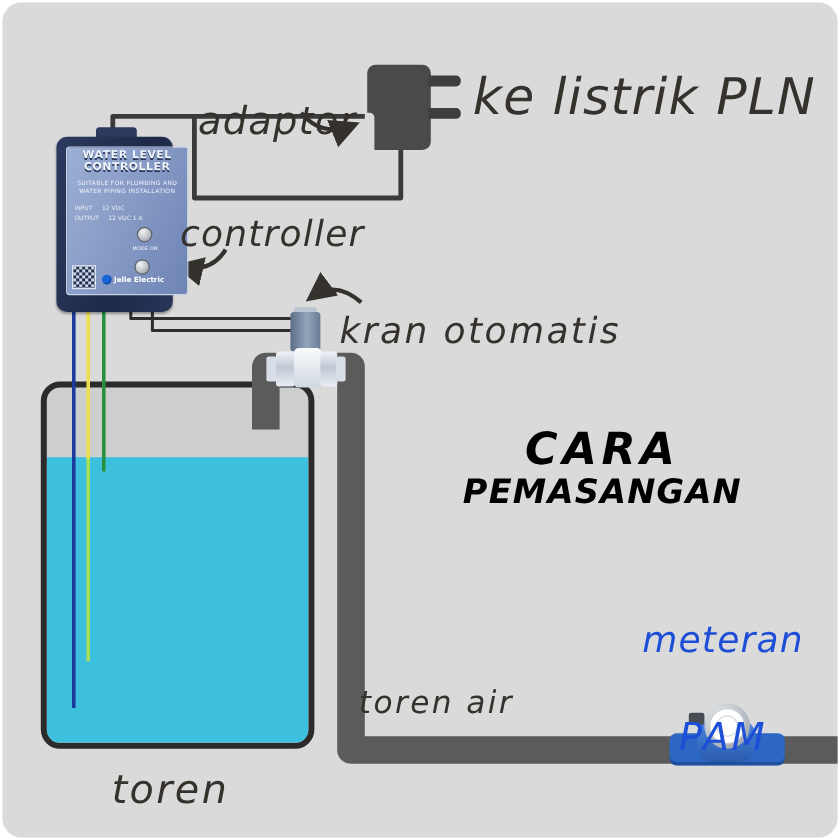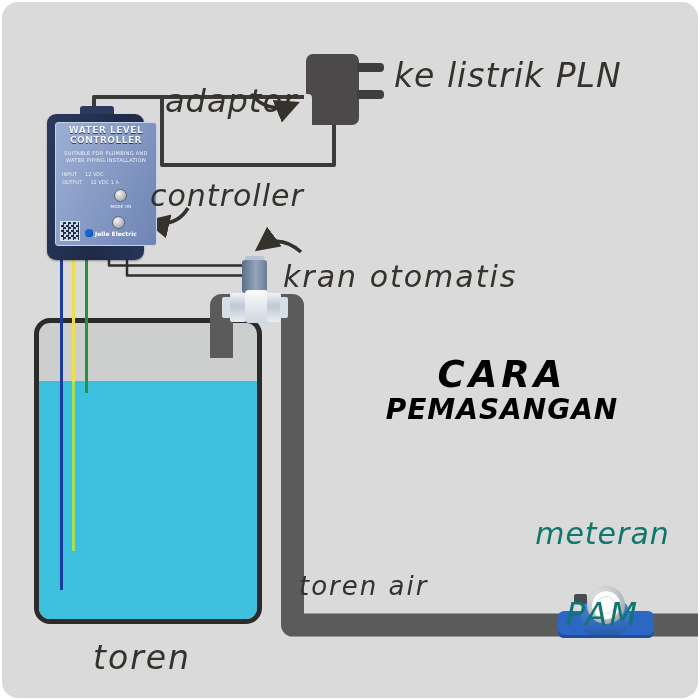--- a/index.html
+++ b/index.html
@@ -5,31 +5,31 @@
   html,body{margin:0;padding:0;background:#fff;}
   .frame{position:relative;width:700px;height:700px;background:#ffffff;overflow:hidden;
          font-family:"DejaVu Sans",sans-serif;}
   .canvas{position:absolute;left:2px;top:2px;right:2px;bottom:2px;background:#d9dad9;
           border-radius:16px;overflow:hidden;}
   .abs{position:absolute;}
   
   .lbl{position:absolute;color:#35312d;font-style:italic;font-weight:500;
        letter-spacing:1px;white-space:nowrap;}
   .lbl-adaptor{left:163px;top:56px;font-size:32px;margin-top:24px;}
-  .lbl-pln{left:392px;top:54px;font-size:33px;}
+  .lbl-pln{left:392px;top:54px;font-size:42px;}
   .lbl-controller{left:148px;top:176px;font-size:30px;}
   .lbl-kran{left:281px;top:257px;font-size:30px;letter-spacing:2px;}
   .lbl-pipa{left:297px;top:569px;font-size:26px;letter-spacing:2px;}
   .lbl-toren{left:55px;top:636px;width:170px;text-align:center;font-size:33px;letter-spacing:2px;}
   .cara{position:absolute;left:350px;top:354px;width:300px;text-align:center;
         color:#000000;font-style:italic;font-weight:bold;}
   .cara .l1{font-size:37px;letter-spacing:4px;line-height:1.05;}
   .cara .l2{font-size:28px;letter-spacing:1px;line-height:1.1;}
   .meteran{position:absolute;left:518px;top:516px;width:165px;text-align:center;
-           color:#0f766e;font-style:italic;font-weight:500;}
+           color:#1d4ed8;font-style:italic;font-weight:500;}
   .meteran .l1{font-size:30px;letter-spacing:1px;line-height:1.05;}
   .meteran .l2{font-size:32px;letter-spacing:2px;line-height:1.05;margin-top:48px;}
   
   .tank{position:absolute;left:32px;top:316px;width:228px;height:306px;
         border:5px solid #2b2b2b;border-radius:16px;background:#cdcfce;
         box-sizing:border-box;overflow:hidden;}
   .water{position:absolute;left:0;right:0;bottom:0;height:238px;background:#3dc0dd;}
   
   .adaptor{left:304px;top:52px;width:53px;height:71px;background:#4b4949;border-radius:7px;}
   .adaptor-notch{left:302px;top:92px;width:8px;height:33px;background:#d9dad9;border-radius:0 4px 0 0;}

